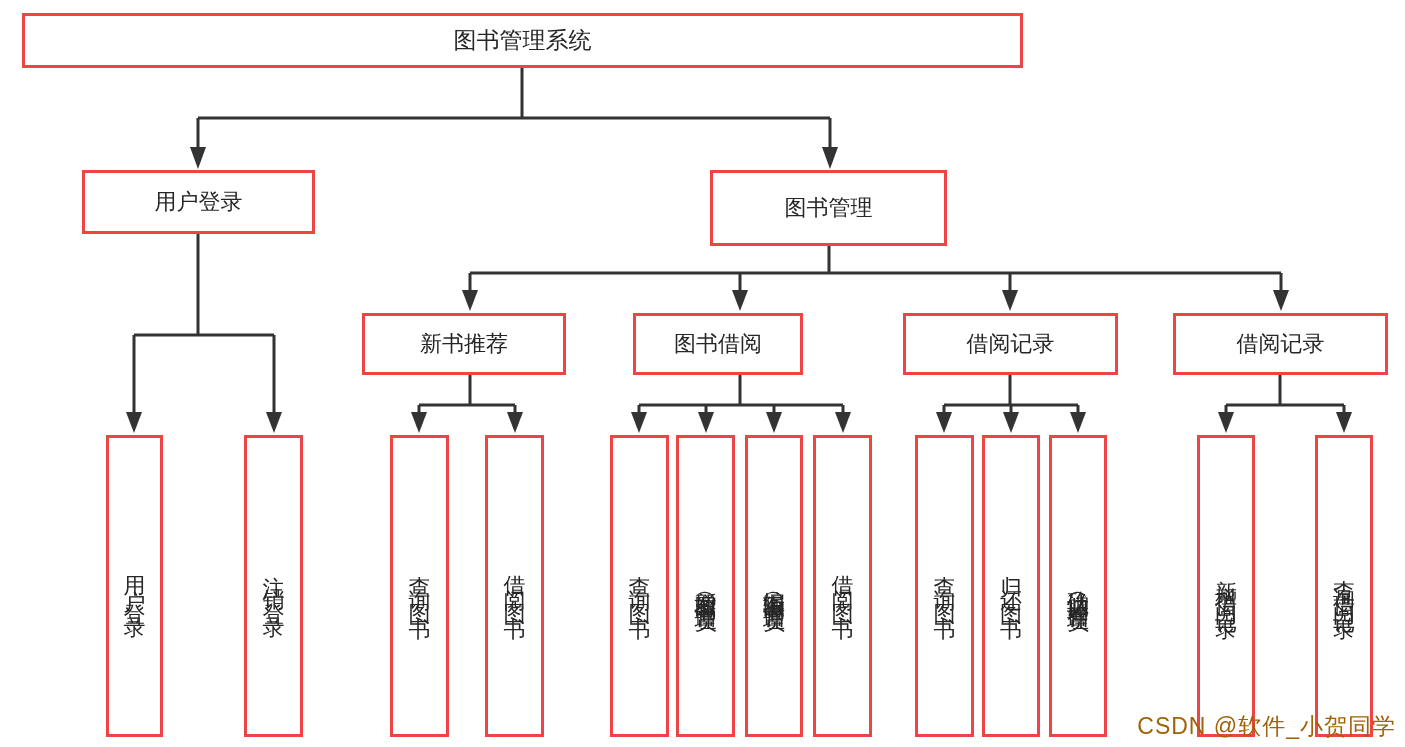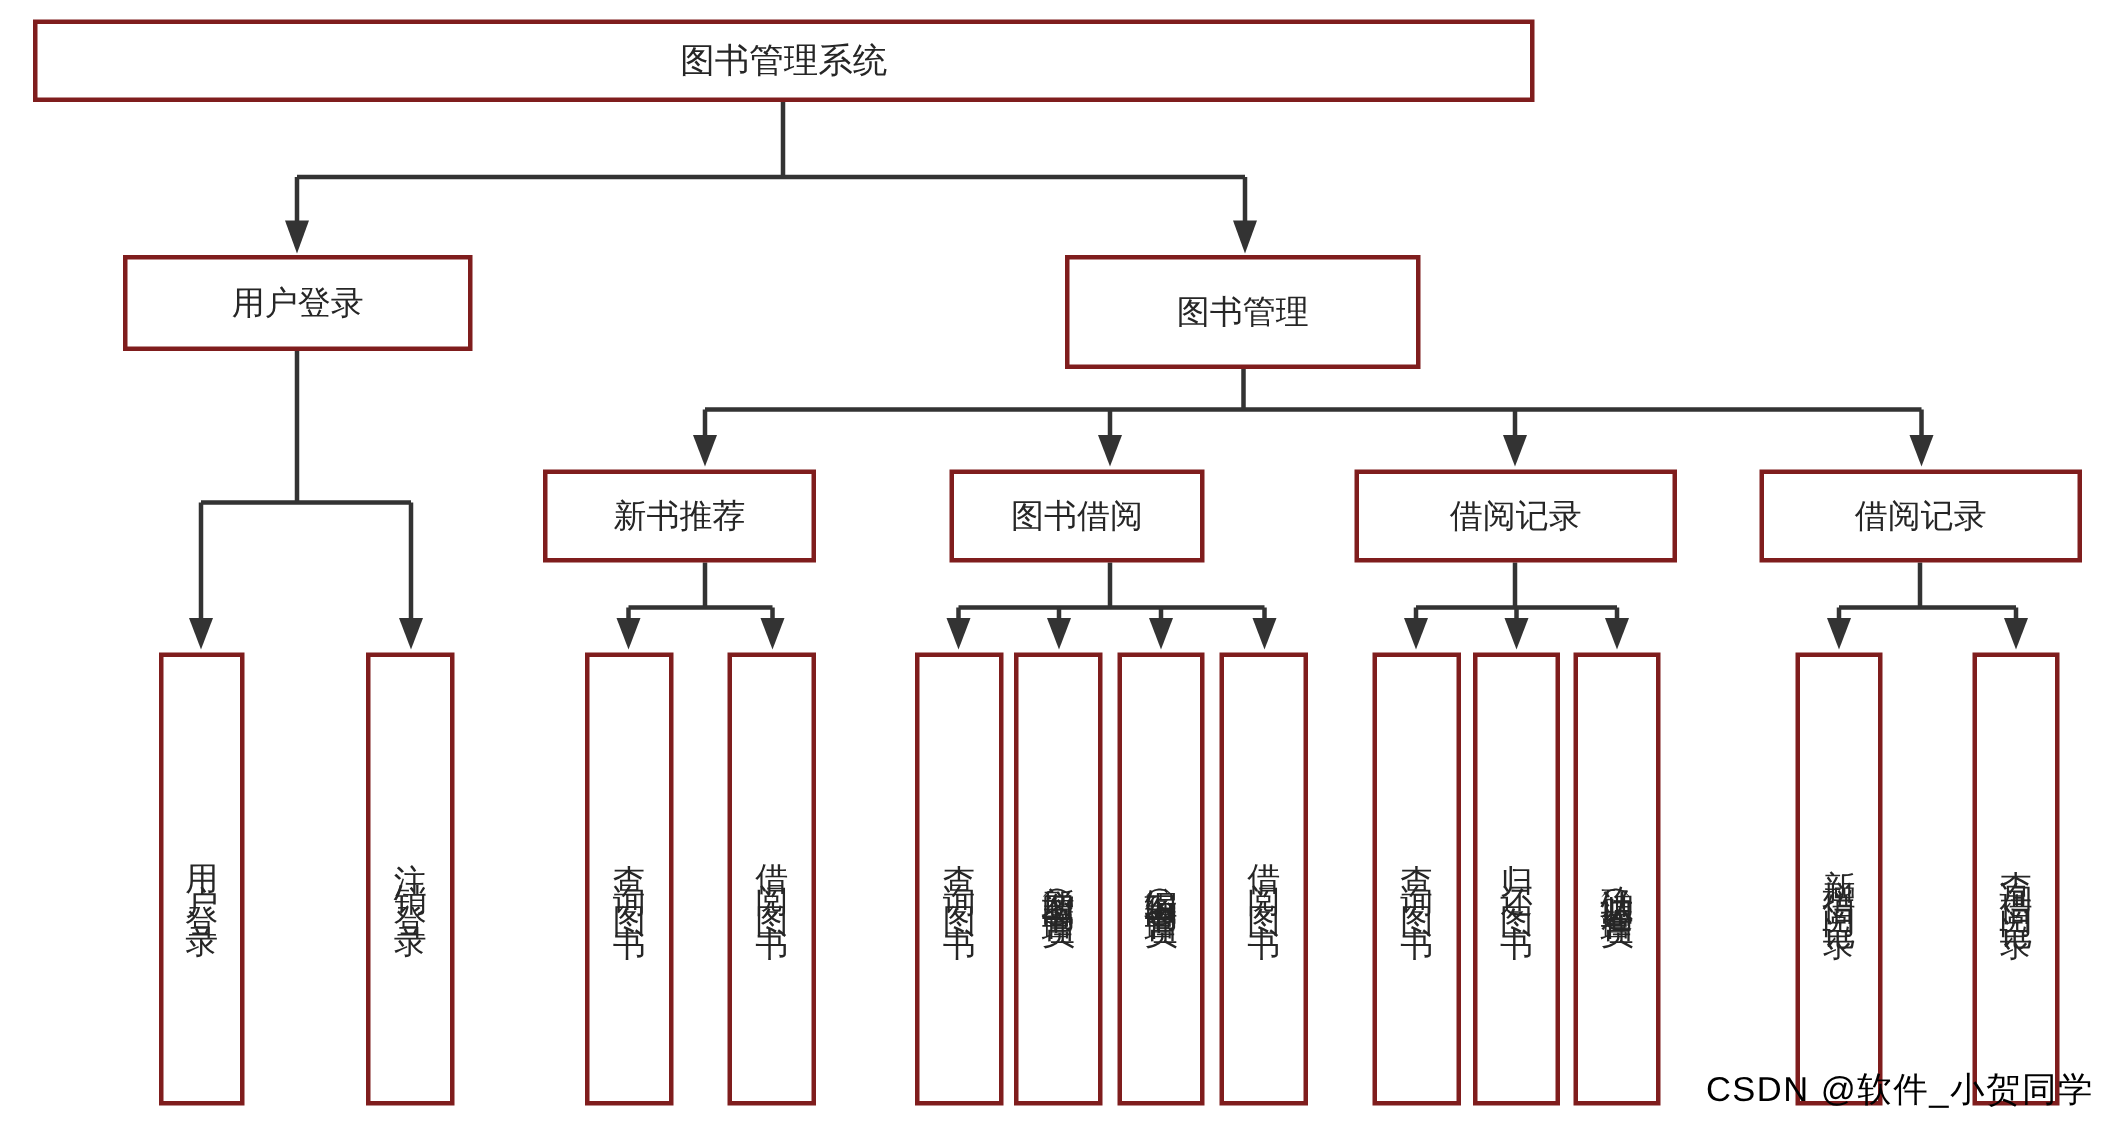--- a/index.html
+++ b/index.html
@@ -2,35 +2,35 @@
 <html><head>
 <meta charset="utf-8">
 <style>
   html,body{margin:0;padding:0;background:#ffffff;}
   .canvas{
     position:relative;width:1405px;height:747px;background:#ffffff;
     font-family:"Liberation Sans","DejaVu Sans",sans-serif;overflow:hidden;
   }
   svg.connectors{position:absolute;left:0;top:0;z-index:1;}
   .node{
-    position:absolute;box-sizing:border-box;border:3px solid #7f1d1d;background:#ffffff;
+    position:absolute;box-sizing:border-box;border:3px solid #ef4444;background:#ffffff;
     display:flex;align-items:center;justify-content:center;color:#262626;z-index:2;
   }
   .hbox{font-size:22px;}
   .root{font-size:23px;}
   .leaf{
     top:435px;height:302px;font-size:22px;
     writing-mode:vertical-rl;text-orientation:mixed;
   }
   .ls14{letter-spacing:14px;}
   .ls8{letter-spacing:8px;}
   .ls3{letter-spacing:3px;}
   .watermark{
     position:absolute;right:9px;bottom:5px;z-index:5;
-    font-size:23px;color:#000000;letter-spacing:1px;white-space:nowrap;
+    font-size:23px;color:#a16207;letter-spacing:1px;white-space:nowrap;
   }
 </style>
 </head>
 <body>
 
 <div class="canvas">
 
   <svg class="connectors" width="1405" height="747" viewBox="0 0 1405 747">
     <g stroke="#333333" stroke-width="3" fill="none">
       <path d="M522 66 L522 118 M198 118 L830 118 M198 118 L198 150 M830 118 L830 150"></path>
@@ -68,21 +68,21 @@
     <span>图书管理系统</span>
   </div>
 
   <div class="node hbox" style="left:82px;top:170px;width:233px;height:64px">
     <span>用户登录</span>
   </div>
   <div class="node hbox" style="left:710px;top:170px;width:237px;height:76px">
     <span>图书管理</span>
   </div>
 
-  <div class="node hbox" style="left:362px;top:313px;width:182px;height:62px">
+  <div class="node hbox" style="left:362px;top:313px;width:204px;height:62px">
     <span>新书推荐</span>
   </div>
   <div class="node hbox" style="left:633px;top:313px;width:170px;height:62px">
     <span>图书借阅</span>
   </div>
   <div class="node hbox" style="left:903px;top:313px;width:215px;height:62px">
     <span>借阅记录</span>
   </div>
   <div class="node hbox" style="left:1173px;top:313px;width:215px;height:62px">
     <span>借阅记录</span>

